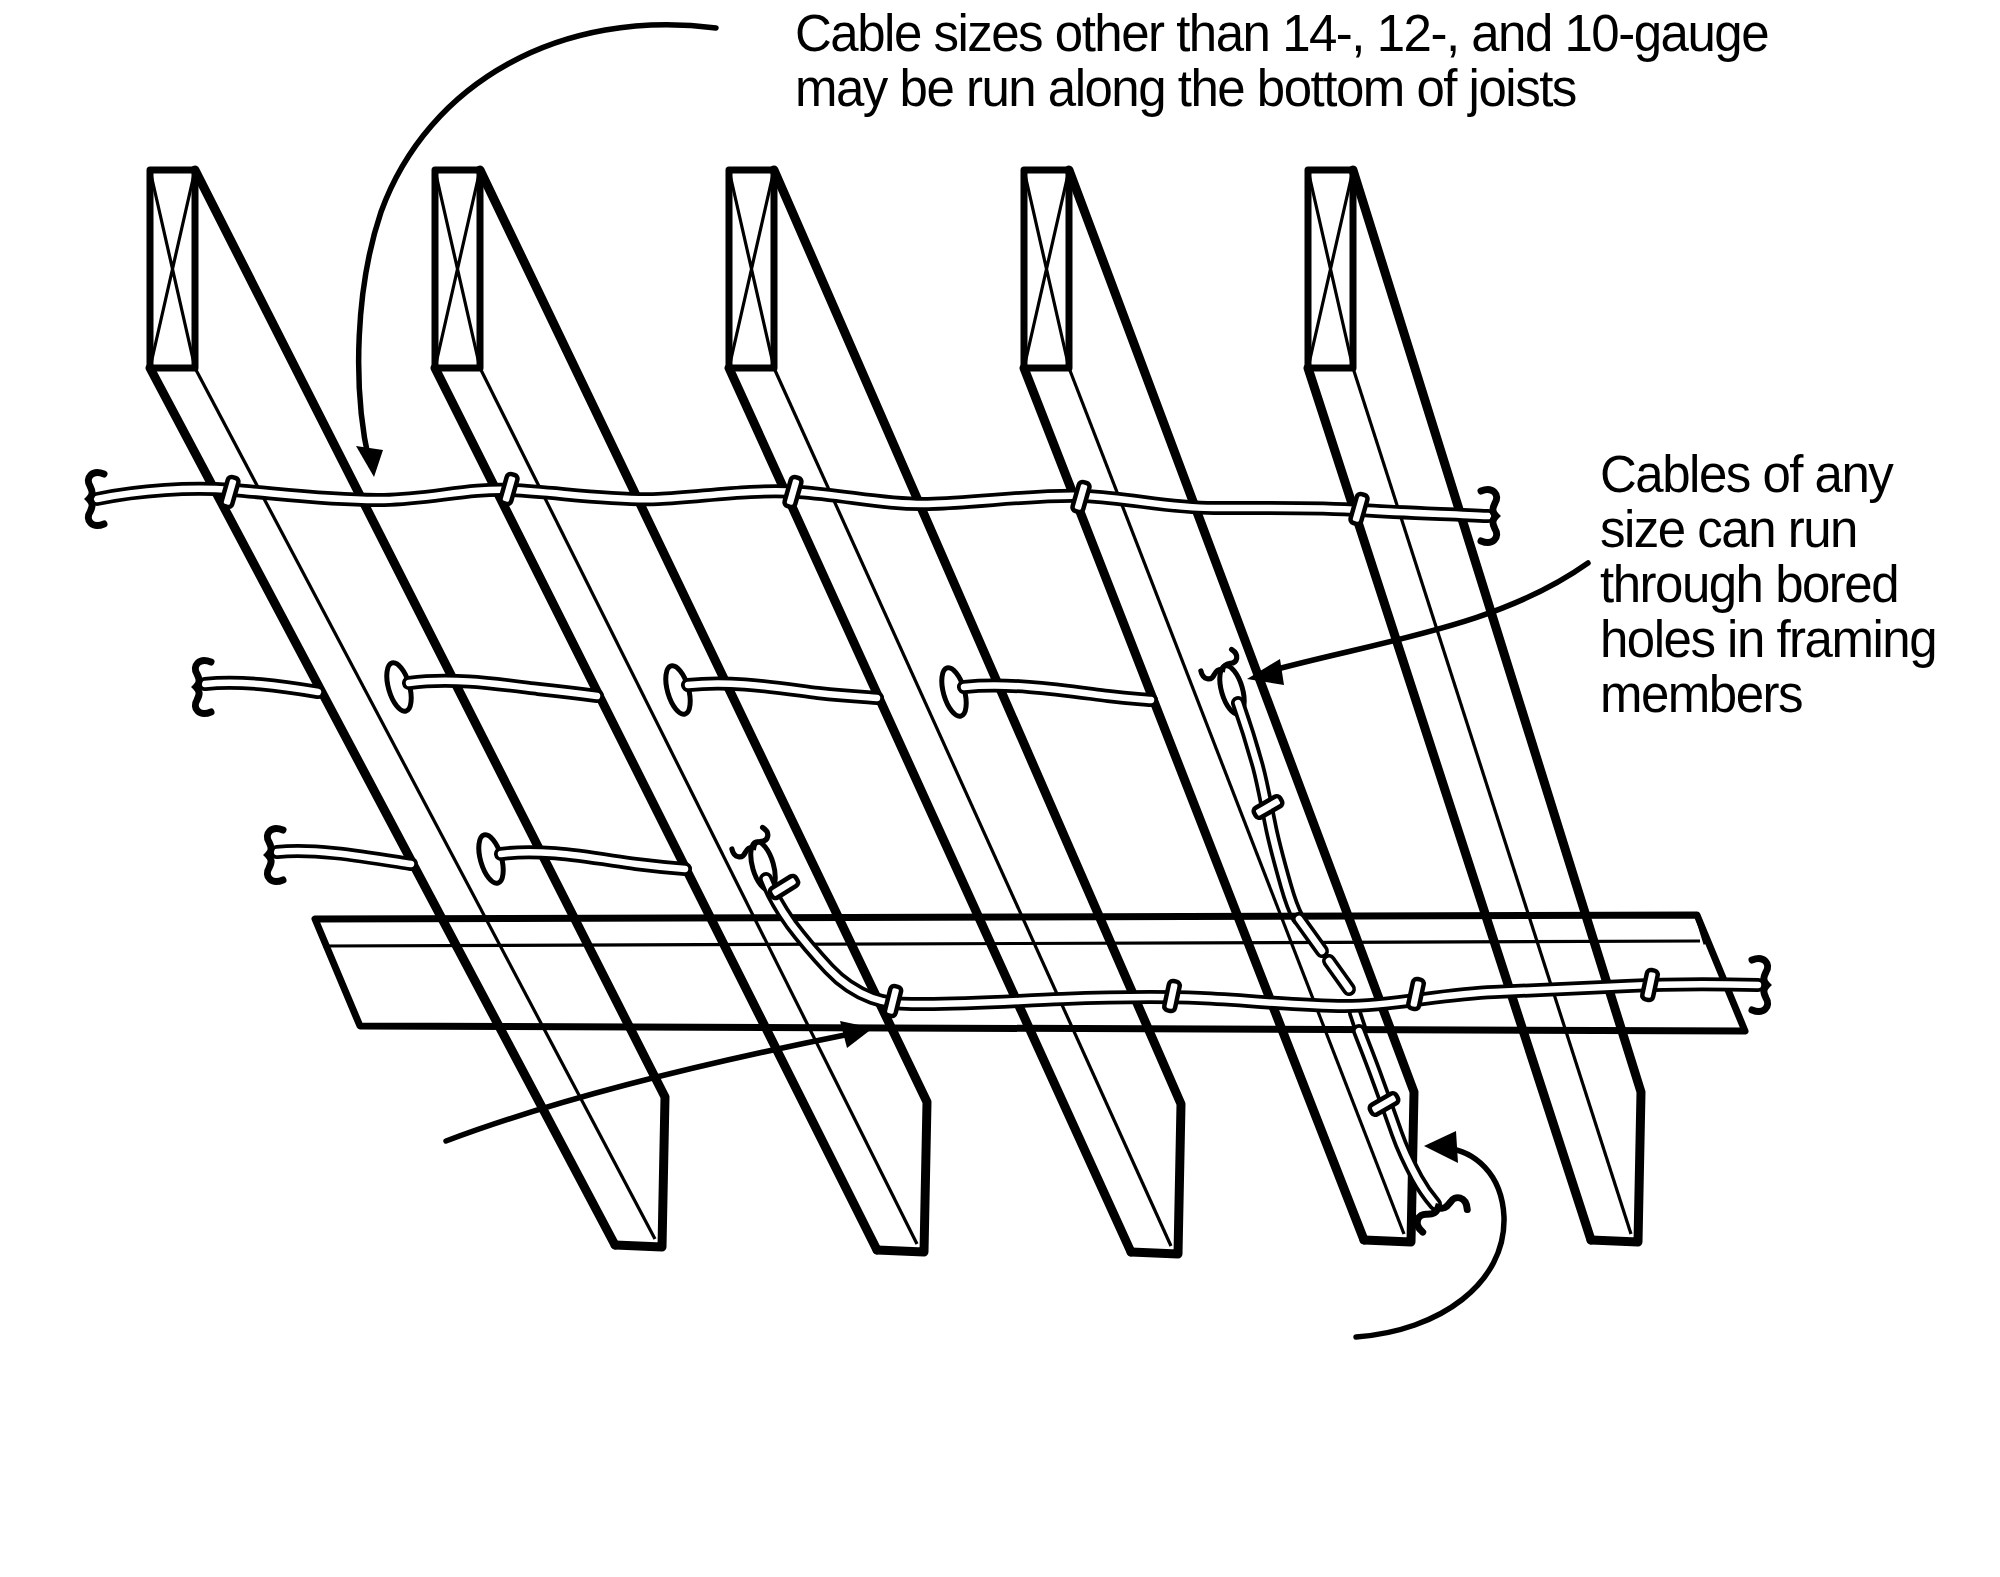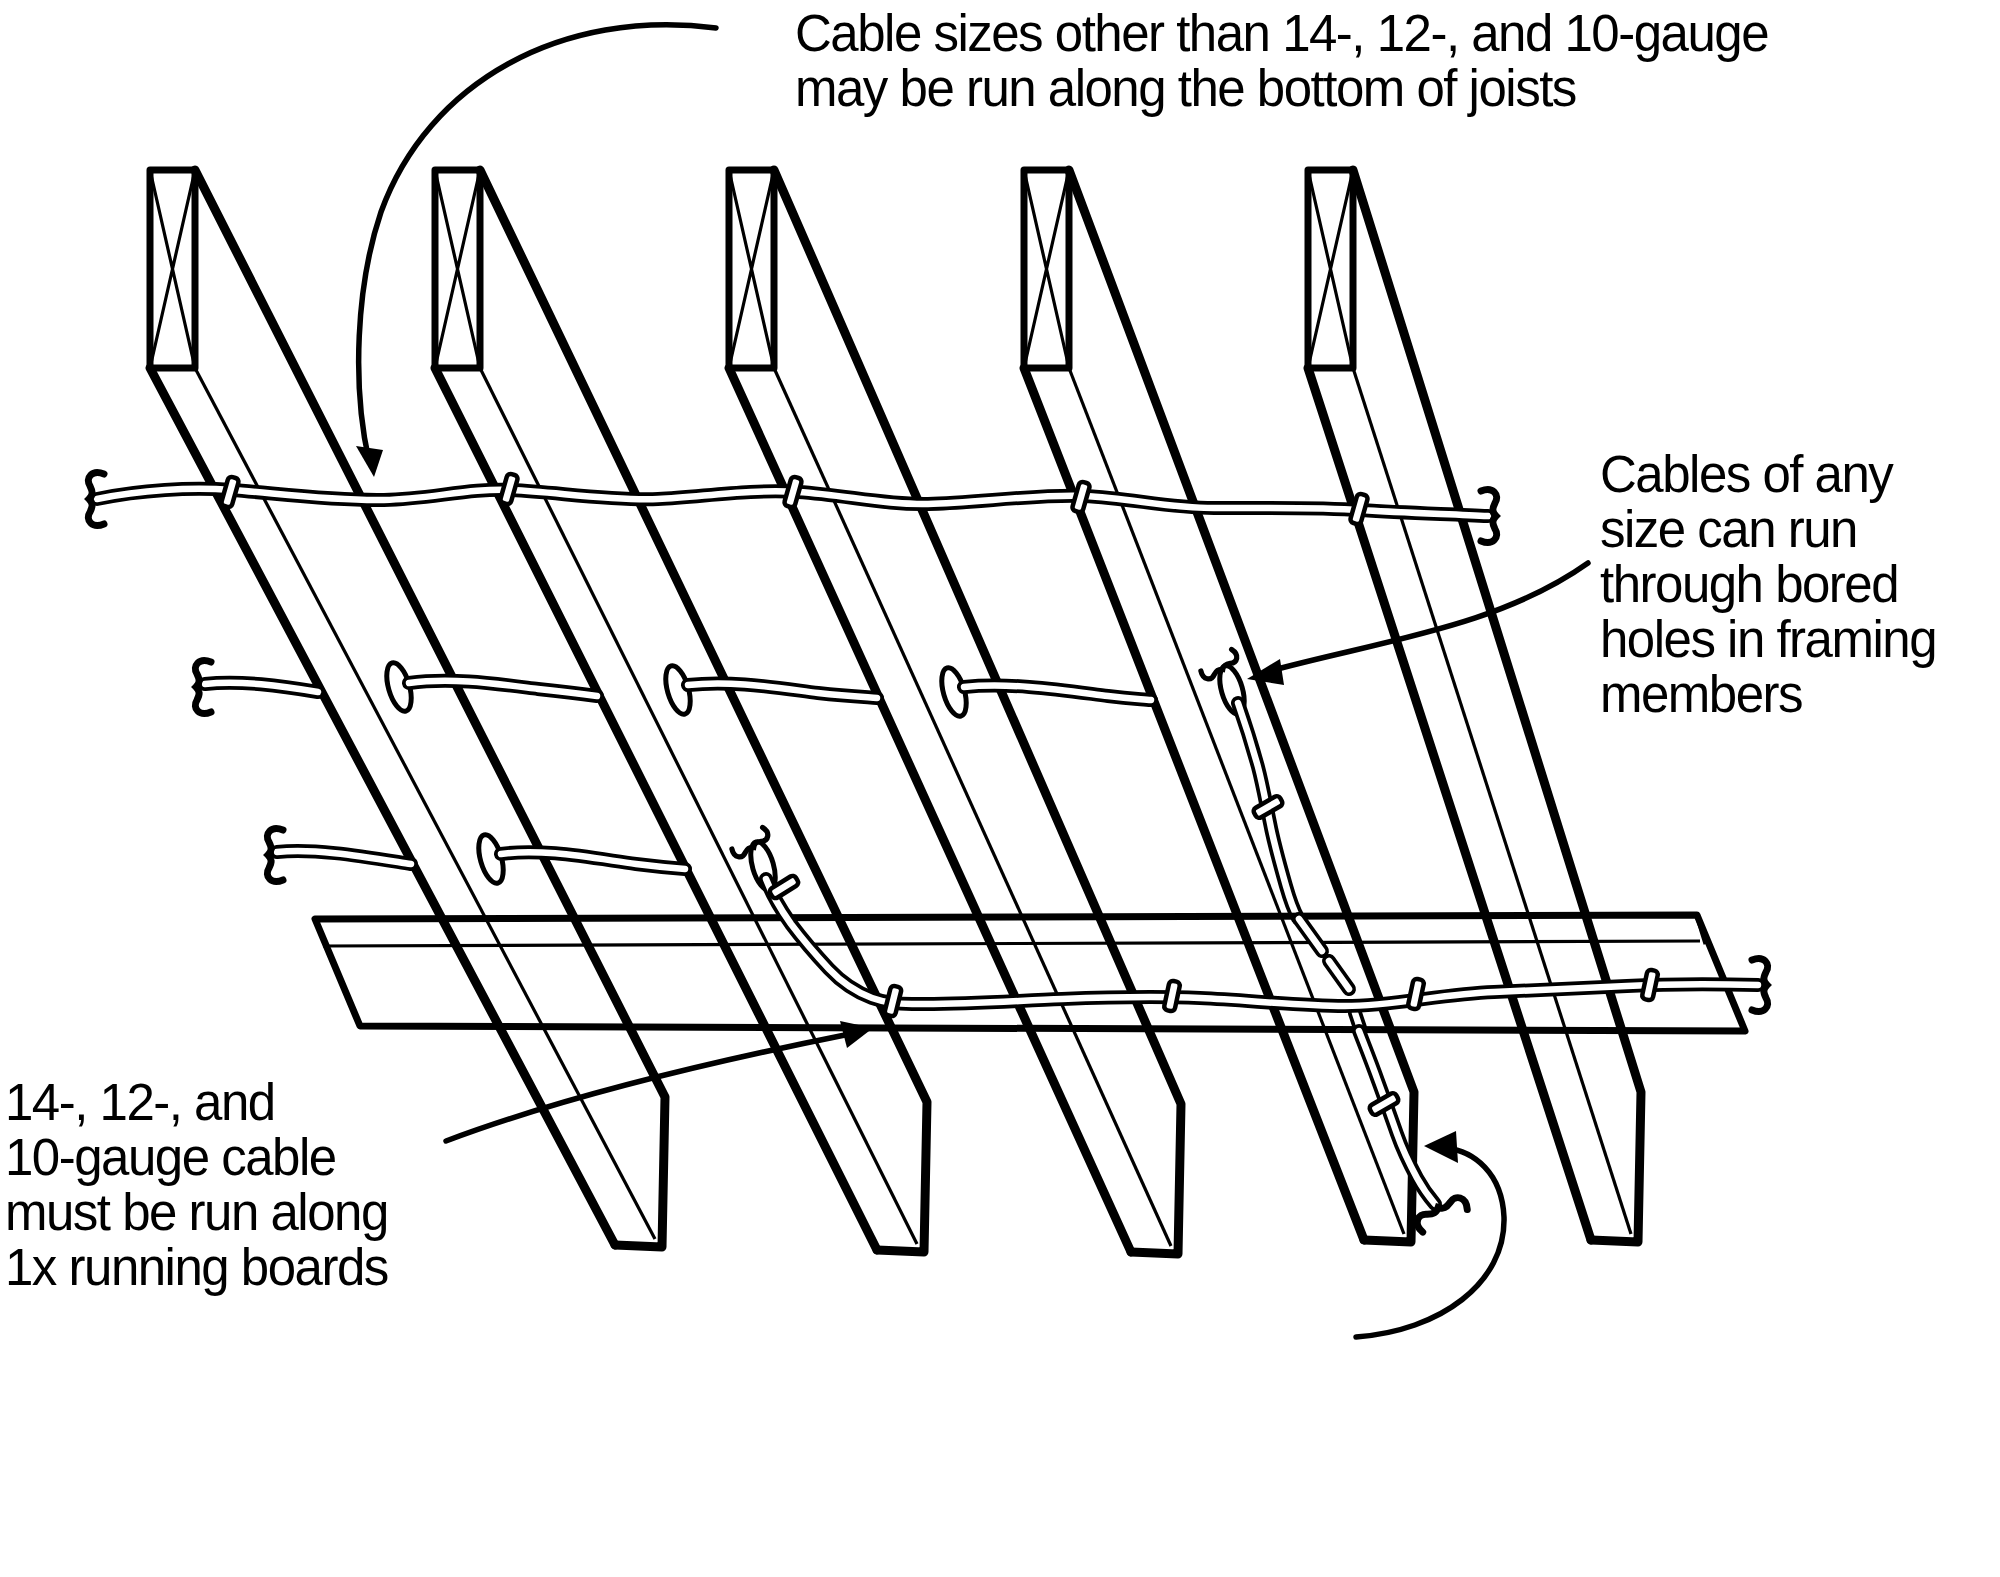--- a/index.html
+++ b/index.html
@@ -184,18 +184,14 @@
 
 <div class="ann" style="left:795px;top:6px;">Cable sizes other than 14-, 12-, and 10-gauge
 may be run along the bottom of joists</div>
 
 <div class="ann" style="left:1600px;top:415px;margin-top:32px;">Cables of any
 size can run
 through bored
 holes in framing
 members</div>
 
-<div class="ann" style="left:5px;top:1075px;">14-, 12-, and
-10-gauge cable
-must be run along
-1x running boards</div>
 
 </div>
 
 </body></html>

